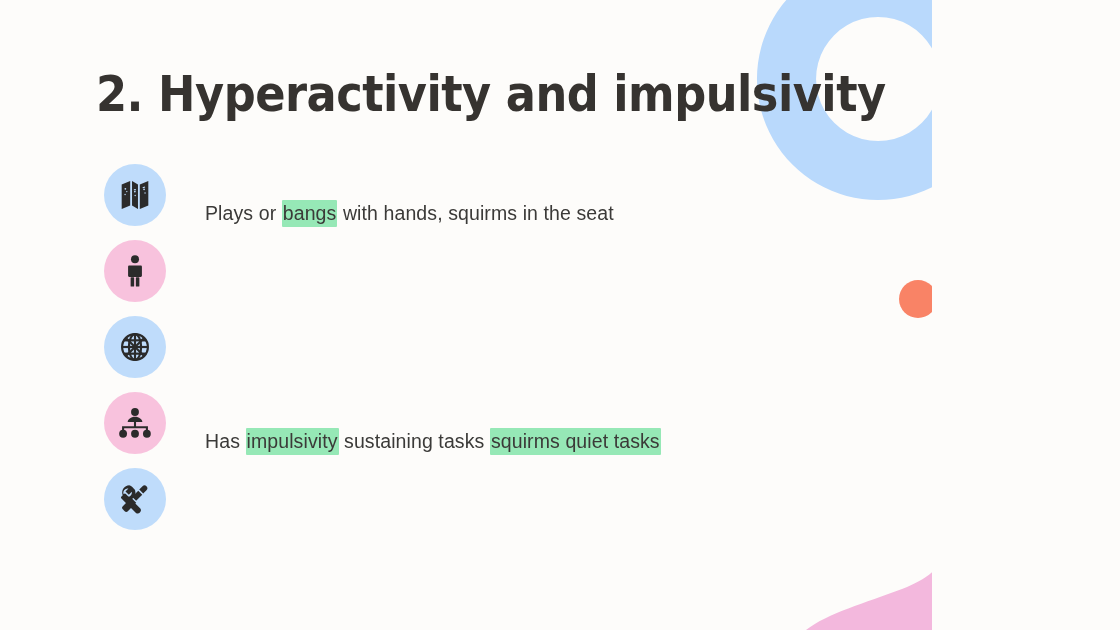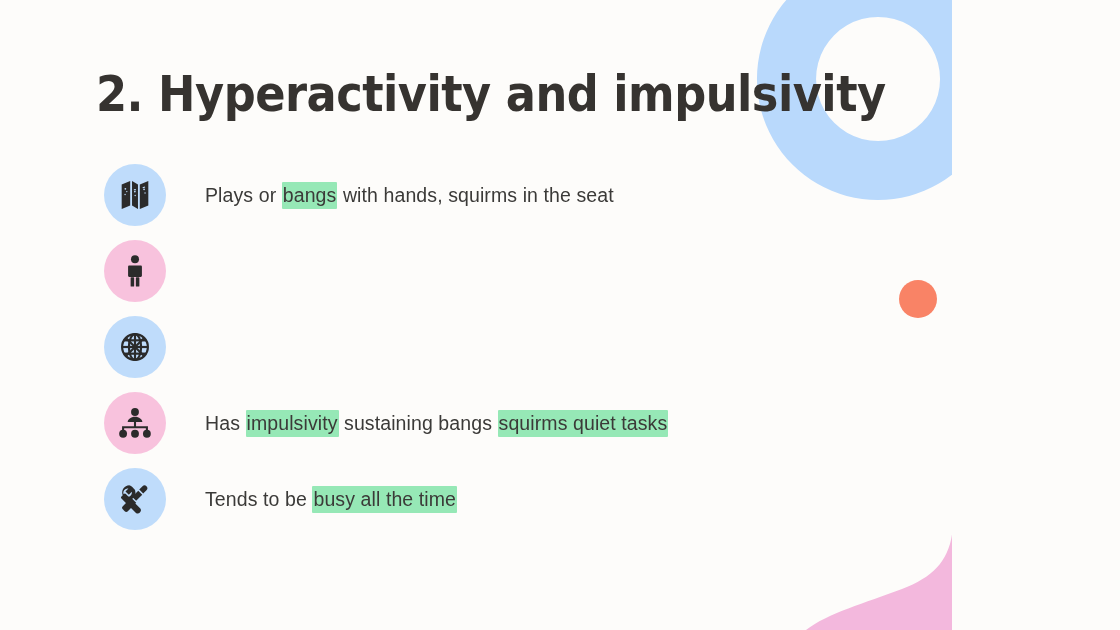--- a/index.html
+++ b/index.html
@@ -12,21 +12,20 @@
     background: #fdfcfa;
     font-family: "Liberation Sans", sans-serif;
     overflow: hidden;
   }
   .slide {
     position: relative;
     width: 932px;
     height: 630px;
     background: #fdfcfa;
     overflow: hidden;
-    padding-left: 20px;
   }
 
   
   .deco-layer {
     position: absolute;
     left: 0;
     top: 0;
     width: 1120px;
     height: 630px;
     pointer-events: none;
@@ -53,21 +52,21 @@
     position: absolute;
     left: 104px;
     top: 164px;
     width: 720px;
   }
   .row {
     position: relative;
     height: 62px;
     margin-bottom: 14px;
     display: flex;
-    align-items: center;
+    align-items: flex-end;
   }
   .icon-circle {
     flex: 0 0 auto;
     width: 62px;
     height: 62px;
     border-radius: 50%;
     display: flex;
     align-items: center;
     justify-content: center;
   }
@@ -175,34 +174,31 @@
           <g fill="none" stroke="#2b2b2b" stroke-width="1.6">
             <path d="M13 11.2v4.0"></path>
             <path d="M3.9 18.0v-2.8h18.2v2.8"></path>
           </g>
           <circle cx="3.9" cy="20.2" r="3.0"></circle>
           <circle cx="13" cy="20.2" r="3.0"></circle>
           <circle cx="22.1" cy="20.2" r="3.0"></circle>
         </svg>
       </div>
       <div class="row-text">
-        <span>Has </span><span class="hl">impulsivity</span><span> sustaining bangs </span><span class="hl">squirms quiet tasks</span>
+        <span>Has </span><span class="hl">impulsivity</span><span> sustaining tasks </span><span class="hl">squirms quiet tasks</span>
       </div>
     </div>
 
     <div class="row">
       <div class="icon-circle blue">
         <svg width="34" height="34" viewBox="0 0 24 24" fill="#2b2b2b">
 
           <path d="M7.95 2.35a5.0 5.0 0 0 0-4.6 6.95l-0.9 0.9a1.0 1.0 0 0 0 0 1.42l1.55 1.55 8.5 8.5a2.2 2.2 0 0 0 3.1-3.1l-8.5-8.5-1.55-1.55a1.0 1.0 0 0 0-1.42 0l-0.15 0.15a3.0 3.0 0 0 1 3.4-4.05l-2.1 2.1 2.35 2.35 2.1-2.1a3.0 3.0 0 0 1-2.8 3.55l1.9 1.9a5.0 5.0 0 0 0 1.45-8.8 5.0 5.0 0 0 0-2.33-1.27z"></path>
 
           <path d="M20.1 3.0a2.0 2.0 0 0 0-2.8 0l-2.3 2.3 2.8 2.8 2.3-2.3a2.0 2.0 0 0 0 0-2.8z"></path>
           <path d="M14.3 6.15 10.0 10.45l2.8 2.8 4.3-4.3z"></path>
           <path d="M9.3 11.15 3.4 17.05a1.6 1.6 0 0 0 0 2.25l1.3 1.3a1.6 1.6 0 0 0 2.25 0l5.9-5.9z"></path>
         </svg>
       </div>
-      <div class="row-text">
-        <span>Tends to be </span><span class="hl">busy all the time</span>
-      </div>
     </div>
 
   </div>
 </div>
 
 </body></html>

